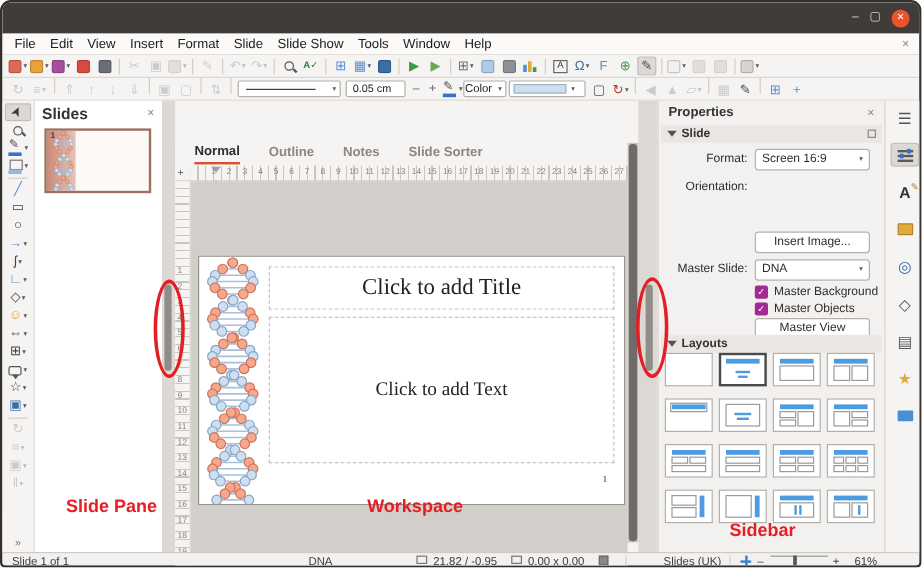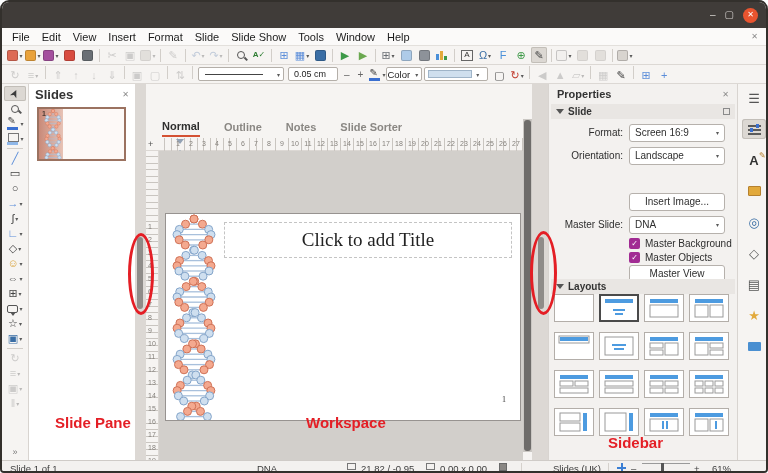--- a/index.html
+++ b/index.html
@@ -738,20 +738,23 @@
               <line x1="19.529815133160376" y1="197.4" x2="32.470184866839624" y2="197.4" stroke="#a8c0dc" stroke-width="1.3333333333333333"></line>
               <circle cx="19.529815133160376" cy="197.4" r="4" fill="#f4a98f" stroke="#d07257" stroke-width="1"></circle>
               <circle cx="32.470184866839624" cy="197.4" r="4" fill="#f4a98f" stroke="#d07257" stroke-width="1"></circle>
               <line x1="12.573804377270935" y1="202.6" x2="39.42619562272907" y2="202.6" stroke="#a8c0dc" stroke-width="1.3333333333333333"></line>
               <circle cx="12.573804377270935" cy="202.6" r="4" fill="#cfdfef" stroke="#84a5ca" stroke-width="1"></circle>
               <circle cx="39.42619562272907" cy="202.6" r="4" fill="#cfdfef" stroke="#84a5ca" stroke-width="1"></circle>
             </svg>
           <div class="ph title">
               <span>Click to add Title</span>
             </div>
+          <div class="ph body">
+              <span>Click to add Text</span>
+            </div>
           <span class="pagenum">1</span>
         </div>
       </div>
       <div id="hscroll">
           <div class="hthumb"></div>
         </div>
     </div>
 
     <div id="vscroll">
         <div class="vthumb"></div>
@@ -774,24 +777,20 @@
 
       <div class="sb-row" style="top:40px">
         <span class="sb-label">Format:</span>
         <span class="sb-select">
             <span class="val">Screen 16:9</span>
             <span class="dd">▾</span>
           </span>
       </div>
       <div class="sb-row" style="top:63px">
         <span class="sb-label">Orientation:</span>
-        <span class="sb-select">
-            <span class="val">Landscape</span>
-            <span class="dd">▾</span>
-          </span>
       </div>
       <div class="sb-row" style="top:109px">
         <span class="sb-label"></span>
         <span class="sb-button">Insert Image...</span>
       </div>
       <div class="sb-row" style="top:132px">
         <span class="sb-label">Master Slide:</span>
         <span class="sb-select">
             <span class="val">DNA</span>
             <span class="dd">▾</span>

